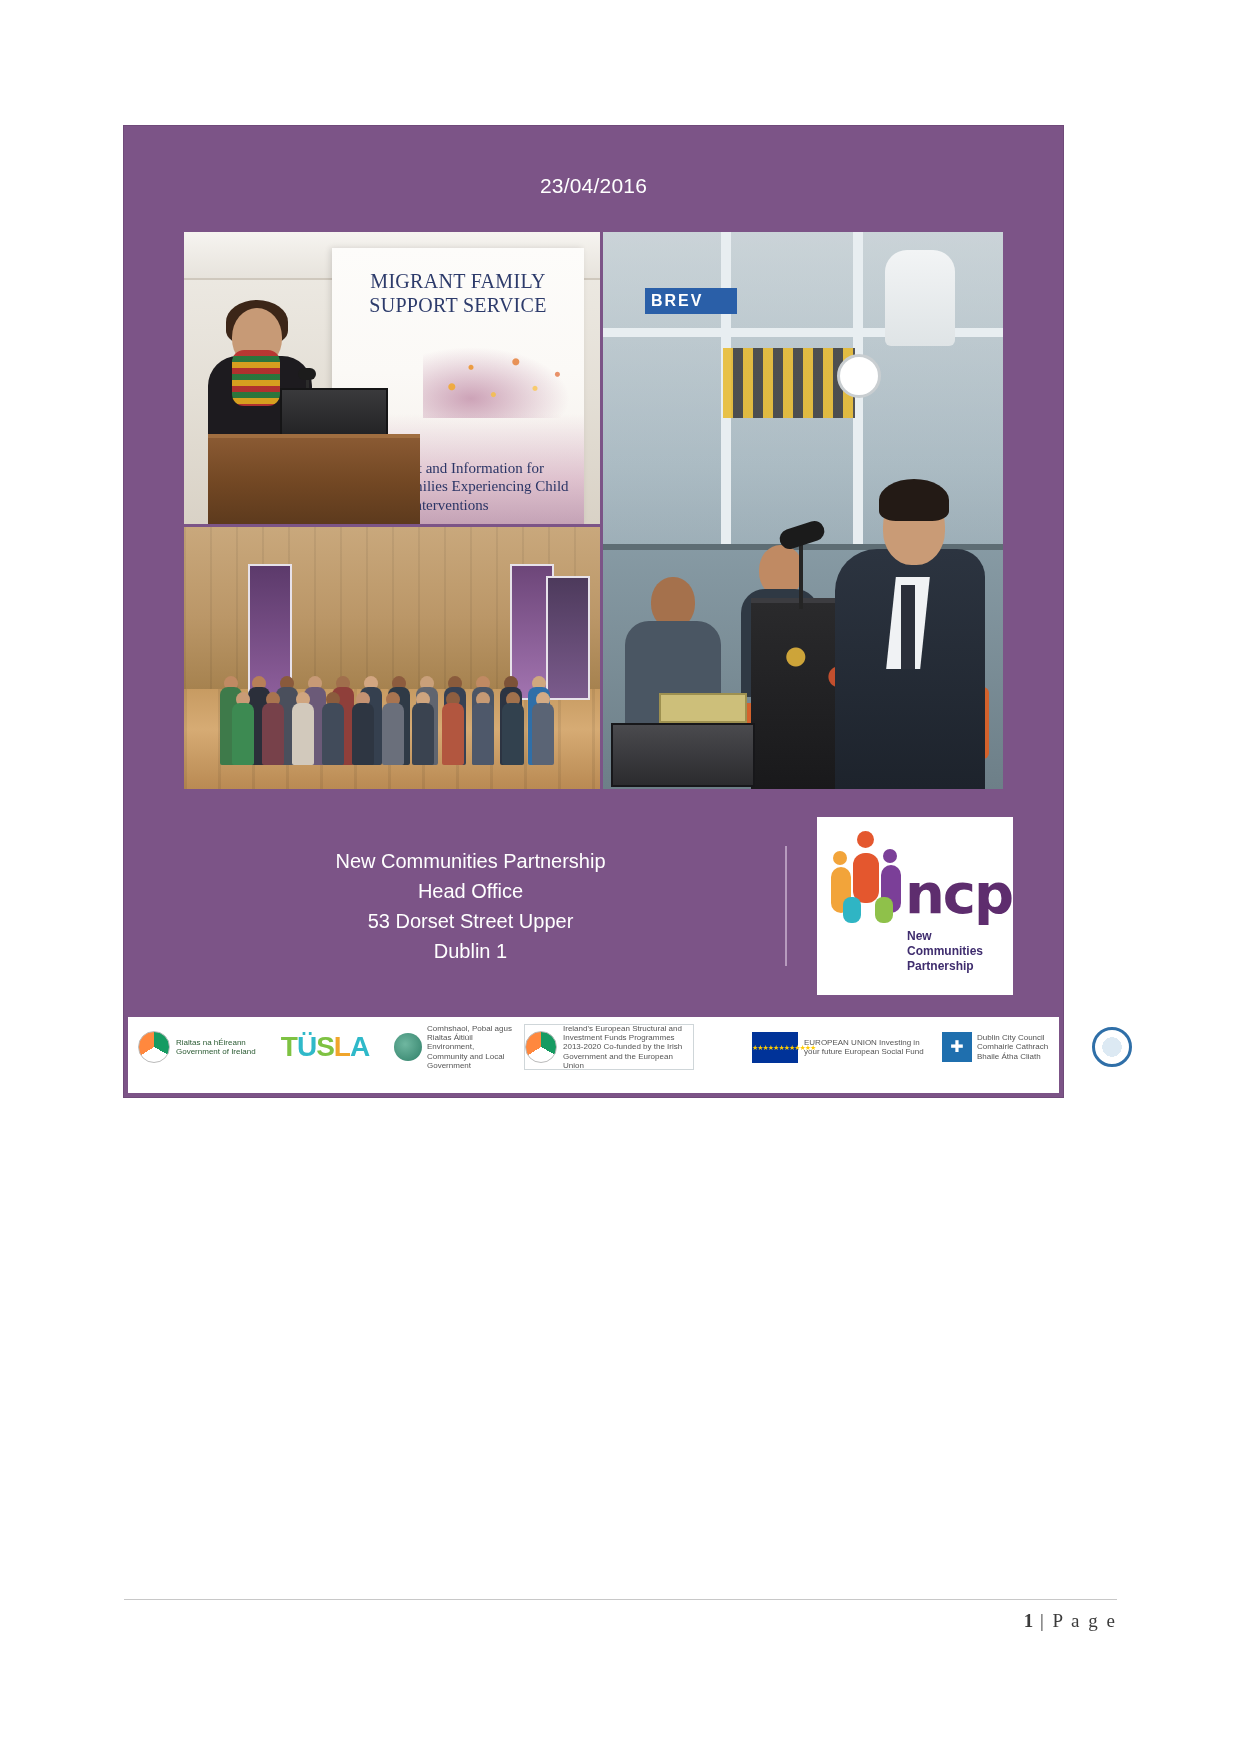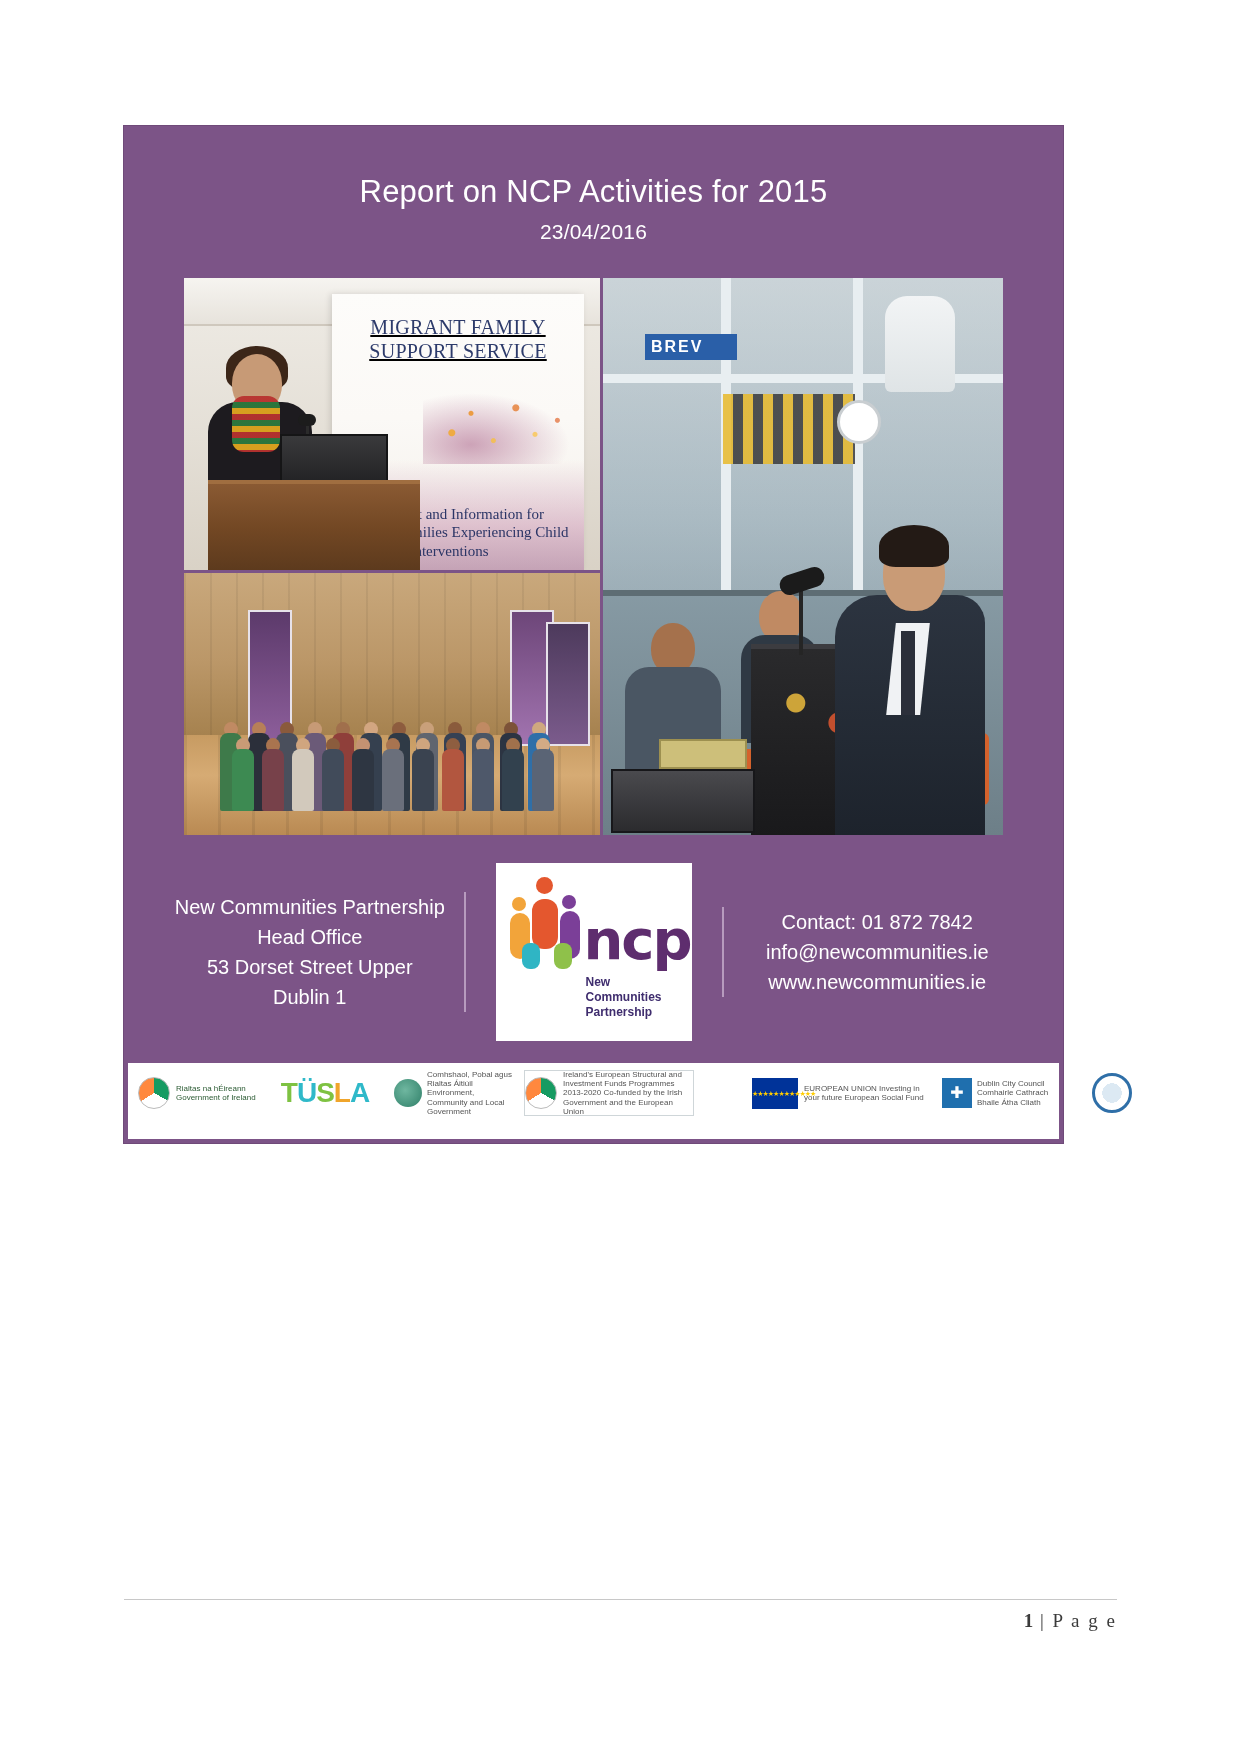--- a/index.html
+++ b/index.html
@@ -89,21 +89,20 @@
   }
   .banner-ceiling {
     position: absolute; left:0; top:0; width:100%; height:46px;
     background: linear-gradient(180deg,#f6f4f0,#e7e3dc);
     border-bottom: 2px solid #cfc8bd;
   }
   .rollup {
     position: absolute; left: 148px; top: 16px; width: 252px; height: 276px;
     background: linear-gradient(180deg,#fdfcfa 0%,#fbf9f6 45%,#f3efe9 100%);
     box-shadow: -2px 0 6px rgba(0,0,0,0.12);
-    text-decoration: underline;
   }
   .rollup-title {
     margin: 22px 10px 0 10px;
     text-align: center;
     color: #2d3b6b;
     font-family: "Liberation Serif", serif;
     font-size: 20px;
     line-height: 1.18;
     letter-spacing: 0.3px;
   }
@@ -464,21 +463,20 @@
   .footer-text b { font-weight: bold; letter-spacing: 0; }
 </style>
 </head>
 <body>
 
 <div class="page">
 
   <div class="cover">
 
     <div class="title-band">
-      <div class="doc-subtitle">Report on NCP Activities for 2015</div>
       <div class="doc-date">23/04/2016</div>
     </div>
 
     <div class="collage">
 
       <div class="collage-left">
 
         <div class="photo photo-banner">
           <div class="banner-wall"></div>
           <div class="banner-ceiling"></div>
@@ -653,23 +651,20 @@
           <span class="fig" style="left:50px; top:34px; width:20px; height:48px; border-radius:10px; background:#7b3f98;"></span>
           <span class="fig" style="left:12px; top:66px; width:18px; height:26px; border-radius:8px; background:#2fb5c4;"></span>
           <span class="fig" style="left:44px; top:66px; width:18px; height:26px; border-radius:8px; background:#8fc14a;"></span>
         </div>
         <div class="ncp-word">ncp</div>
         <div class="ncp-sub">New
 Communities
 Partnership</div>
       </div>
 
-      <div class="contact-col right">Contact: 01 872 7842
-info@newcommunities.ie
-www.newcommunities.ie</div>
     </div>
 
     <div class="sponsors">
       <div class="sponsor-row">
 
         <div class="sponsor sp-gov">
           <span class="circ-flag"></span>
           <span class="sp-text">Rialtas na hÉireann
 Government of Ireland</span>
         </div>

